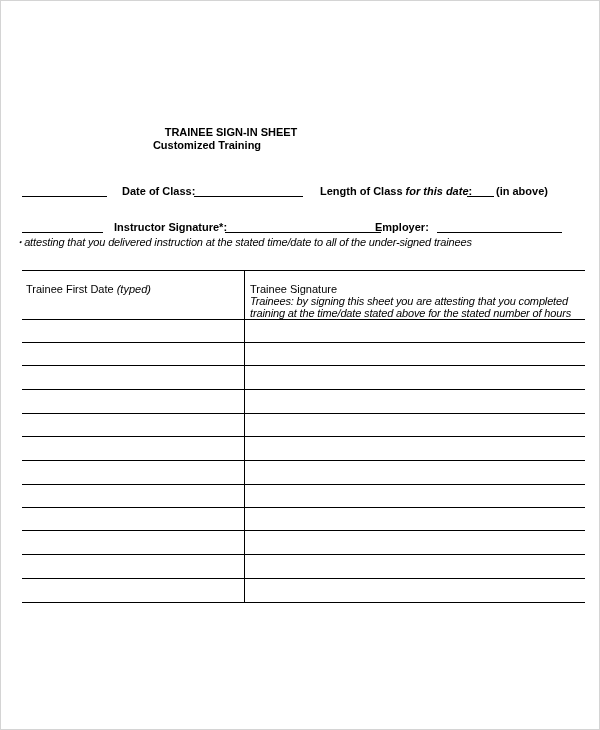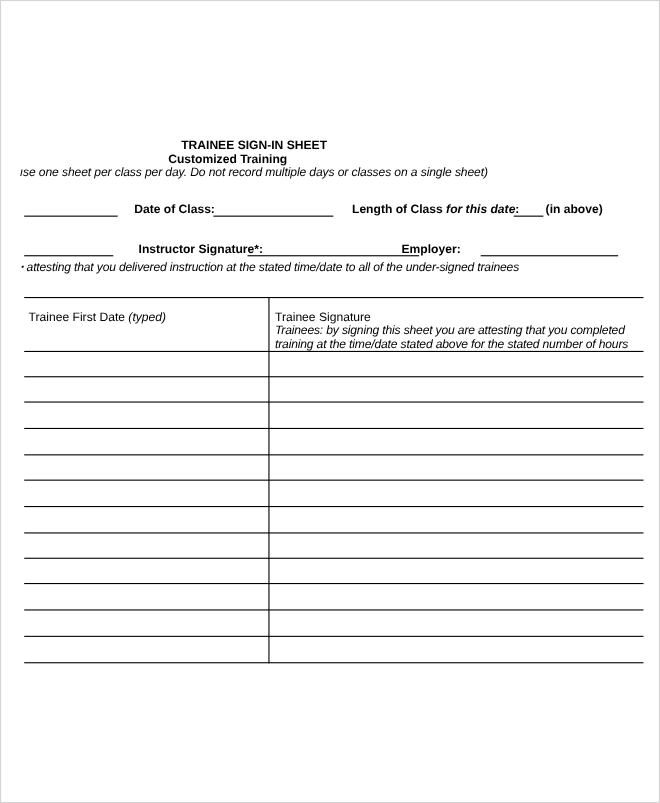--- a/index.html
+++ b/index.html
@@ -20,33 +20,32 @@
     .th2-note { top: 294px; left: 249px; font-size: 11px; font-style: italic; line-height: 12px; white-space: normal; width: 330px; letter-spacing: -0.15px; }
     .cell { position: absolute; }
   </style>
 </head>
 <body>
 
 <div class="page">
 
   <div class="abs title">TRAINEE SIGN-IN SHEET</div>
   <div class="abs subtitle">Customized Training</div>
-  <div class="abs instruction">ıse one sheet per class per day. Do not record multiple days or classes on a single sheet)</div>
 
   <div class="uline" style="left:21px; top:195px; width:85px;"></div>
   <div class="abs row1" style="left:121px;">Date of Class:</div>
   <div class="uline" style="left:193px; top:195px; width:109px;"></div>
   <div class="abs row1" style="left:319px;"><span>Length of Class </span><span class="it">for this date</span><span>:</span></div>
   <div class="uline" style="left:466px; top:195px; width:27px;"></div>
   <div class="abs row1" style="left:495px;">(in above)</div>
 
   <div class="uline" style="left:21px; top:231px; width:81px;"></div>
-  <div class="abs row1" style="left:113px; top:220px;margin-left:12px;">Instructor Signature*:</div>
+  <div class="abs row1" style="left:113px; top:220px;">Instructor Signature*:</div>
   <div class="uline" style="left:224px; top:231px; width:156px;"></div>
-  <div class="abs row1" style="left:364px; top:220px;">Employer:</div>
+  <div class="abs row1" style="left:374px; top:220px;">Employer:</div>
   <div class="uline" style="left:436px; top:231px; width:125px;"></div>
   <div class="abs note">ꞏ attesting that you delivered instruction at the stated time/date to all of the under-signed trainees</div>
 
   <div>
     <div class="hline" style="top:269px;"></div>
     <div class="vline"></div>
 
     <div class="abs th1"><span>Trainee First Date </span><span class="it">(typed)</span></div>
     <div class="abs th2">Trainee Signature</div>
     <div class="abs th2-note">Trainees: by signing this sheet you are attesting that you completed training at the time/date stated above for the stated number of hours</div>

